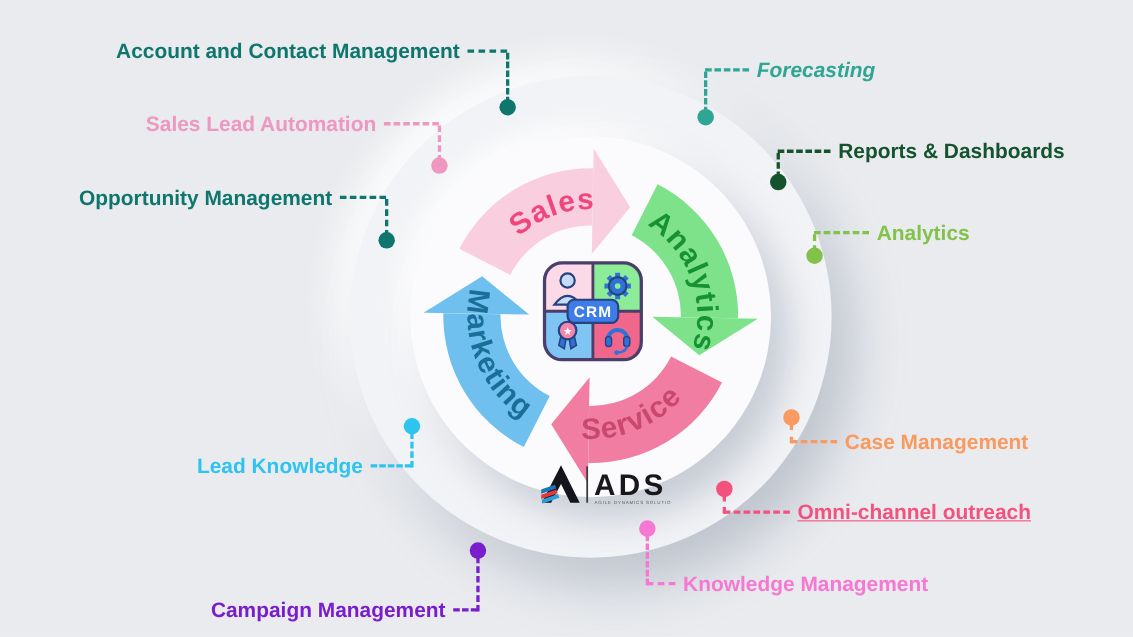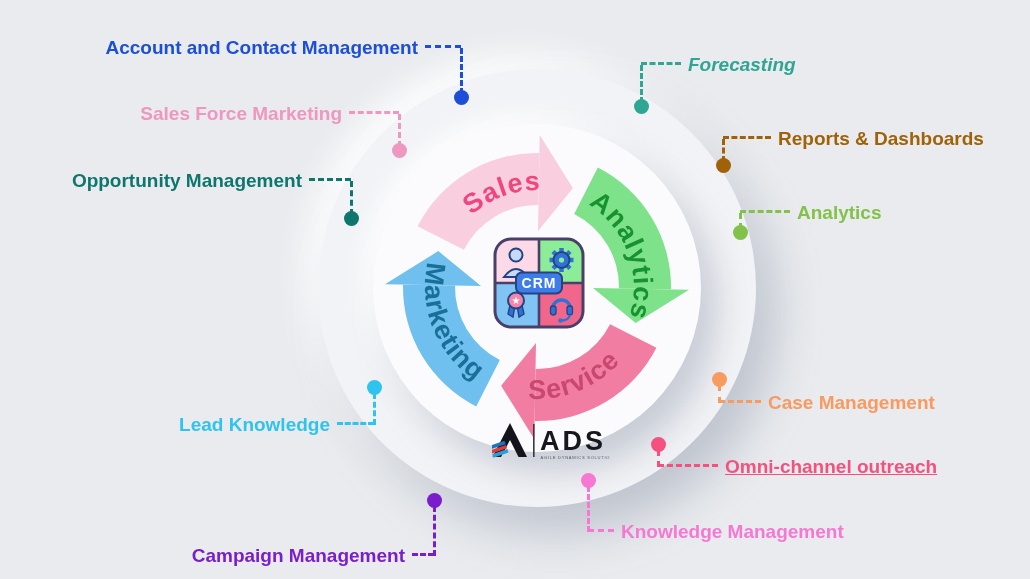--- a/index.html
+++ b/index.html
@@ -167,28 +167,28 @@
         <rect x="-1" y="22" width="16" height="3.6" fill="#1b75bb"></rect>
         <rect x="-1" y="26.4" width="16" height="3.6" fill="#e03a3e"></rect>
         <rect x="-1" y="30.8" width="16" height="3.6" fill="#2a9ed8"></rect>
       </g>
     </g>
     <rect x="41" y="4" width="1.6" height="33" fill="#3a3a3a"></rect>
     <text x="48" y="30" font-size="27" font-weight="bold" letter-spacing="3" fill="#17171c" font-family="Liberation Sans, sans-serif">ADS</text>
     <text x="48.5" y="38.5" font-size="4.1" letter-spacing="0.72" fill="#5a5a5a" font-family="Liberation Sans, sans-serif">AGILE DYNAMICS SOLUTIONS</text>
   </svg>
 
-  <div class="feature left down pos-l1" style="color: #1d4ed8;">
+  <div class="feature left down pos-l1" style="color: #0f766e;">
     <span class="flabel">Account and Contact Management</span>
     <span class="dash-h"></span>
     <span class="dash-v"></span>
     <span class="dot"></span>
   </div>
   <div class="feature left down pos-l2" style="color: rgb(238, 151, 192);">
-    <span class="flabel">Sales Force Marketing</span>
+    <span class="flabel">Sales Lead Automation</span>
     <span class="dash-h"></span>
     <span class="dash-v"></span>
     <span class="dot"></span>
   </div>
   <div class="feature left down pos-l3" style="color: #0f766e;">
     <span class="flabel">Opportunity Management</span>
     <span class="dash-h"></span>
     <span class="dash-v"></span>
     <span class="dot"></span>
   </div>
@@ -204,21 +204,21 @@
     <span class="dash-v"></span>
     <span class="dot"></span>
   </div>
 
   <div class="feature right down pos-r1" style="color: rgb(46, 166, 147);">
     <span class="flabel">Forecasting</span>
     <span class="dash-h"></span>
     <span class="dash-v"></span>
     <span class="dot"></span>
   </div>
-  <div class="feature right down pos-r2" style="color: #a16207; margin-left: 16px;">
+  <div class="feature right down pos-r2" style="color: #14532d;">
     <span class="flabel">Reports &amp; Dashboards</span>
     <span class="dash-h"></span>
     <span class="dash-v"></span>
     <span class="dot"></span>
   </div>
   <div class="feature right down pos-r3" style="color: rgb(131, 194, 74);">
     <span class="flabel">Analytics</span>
     <span class="dash-h"></span>
     <span class="dash-v"></span>
     <span class="dot"></span>

